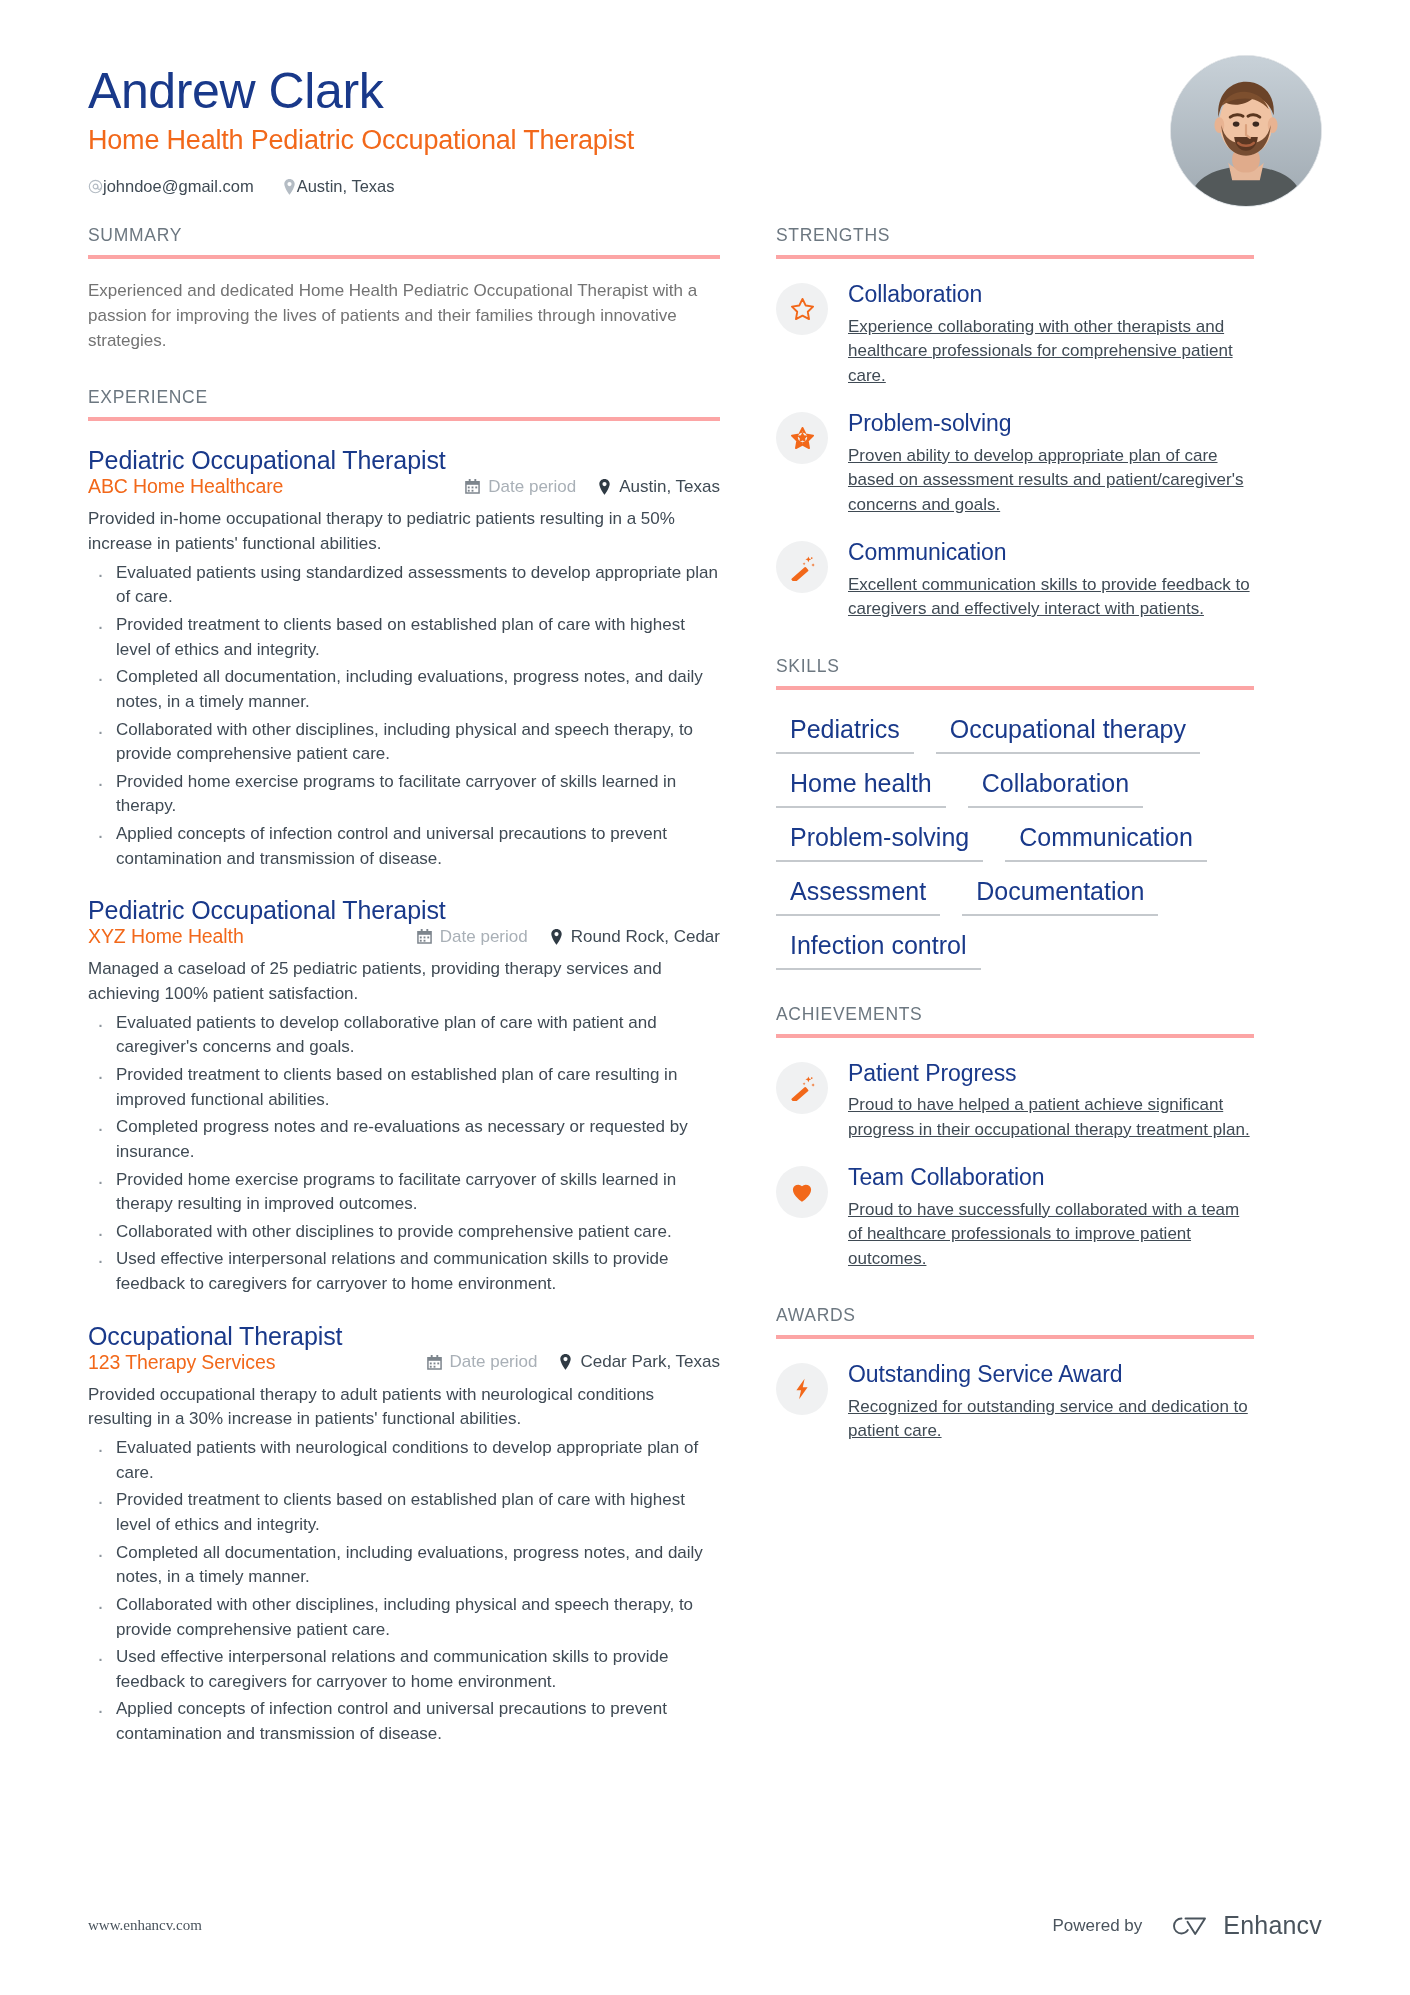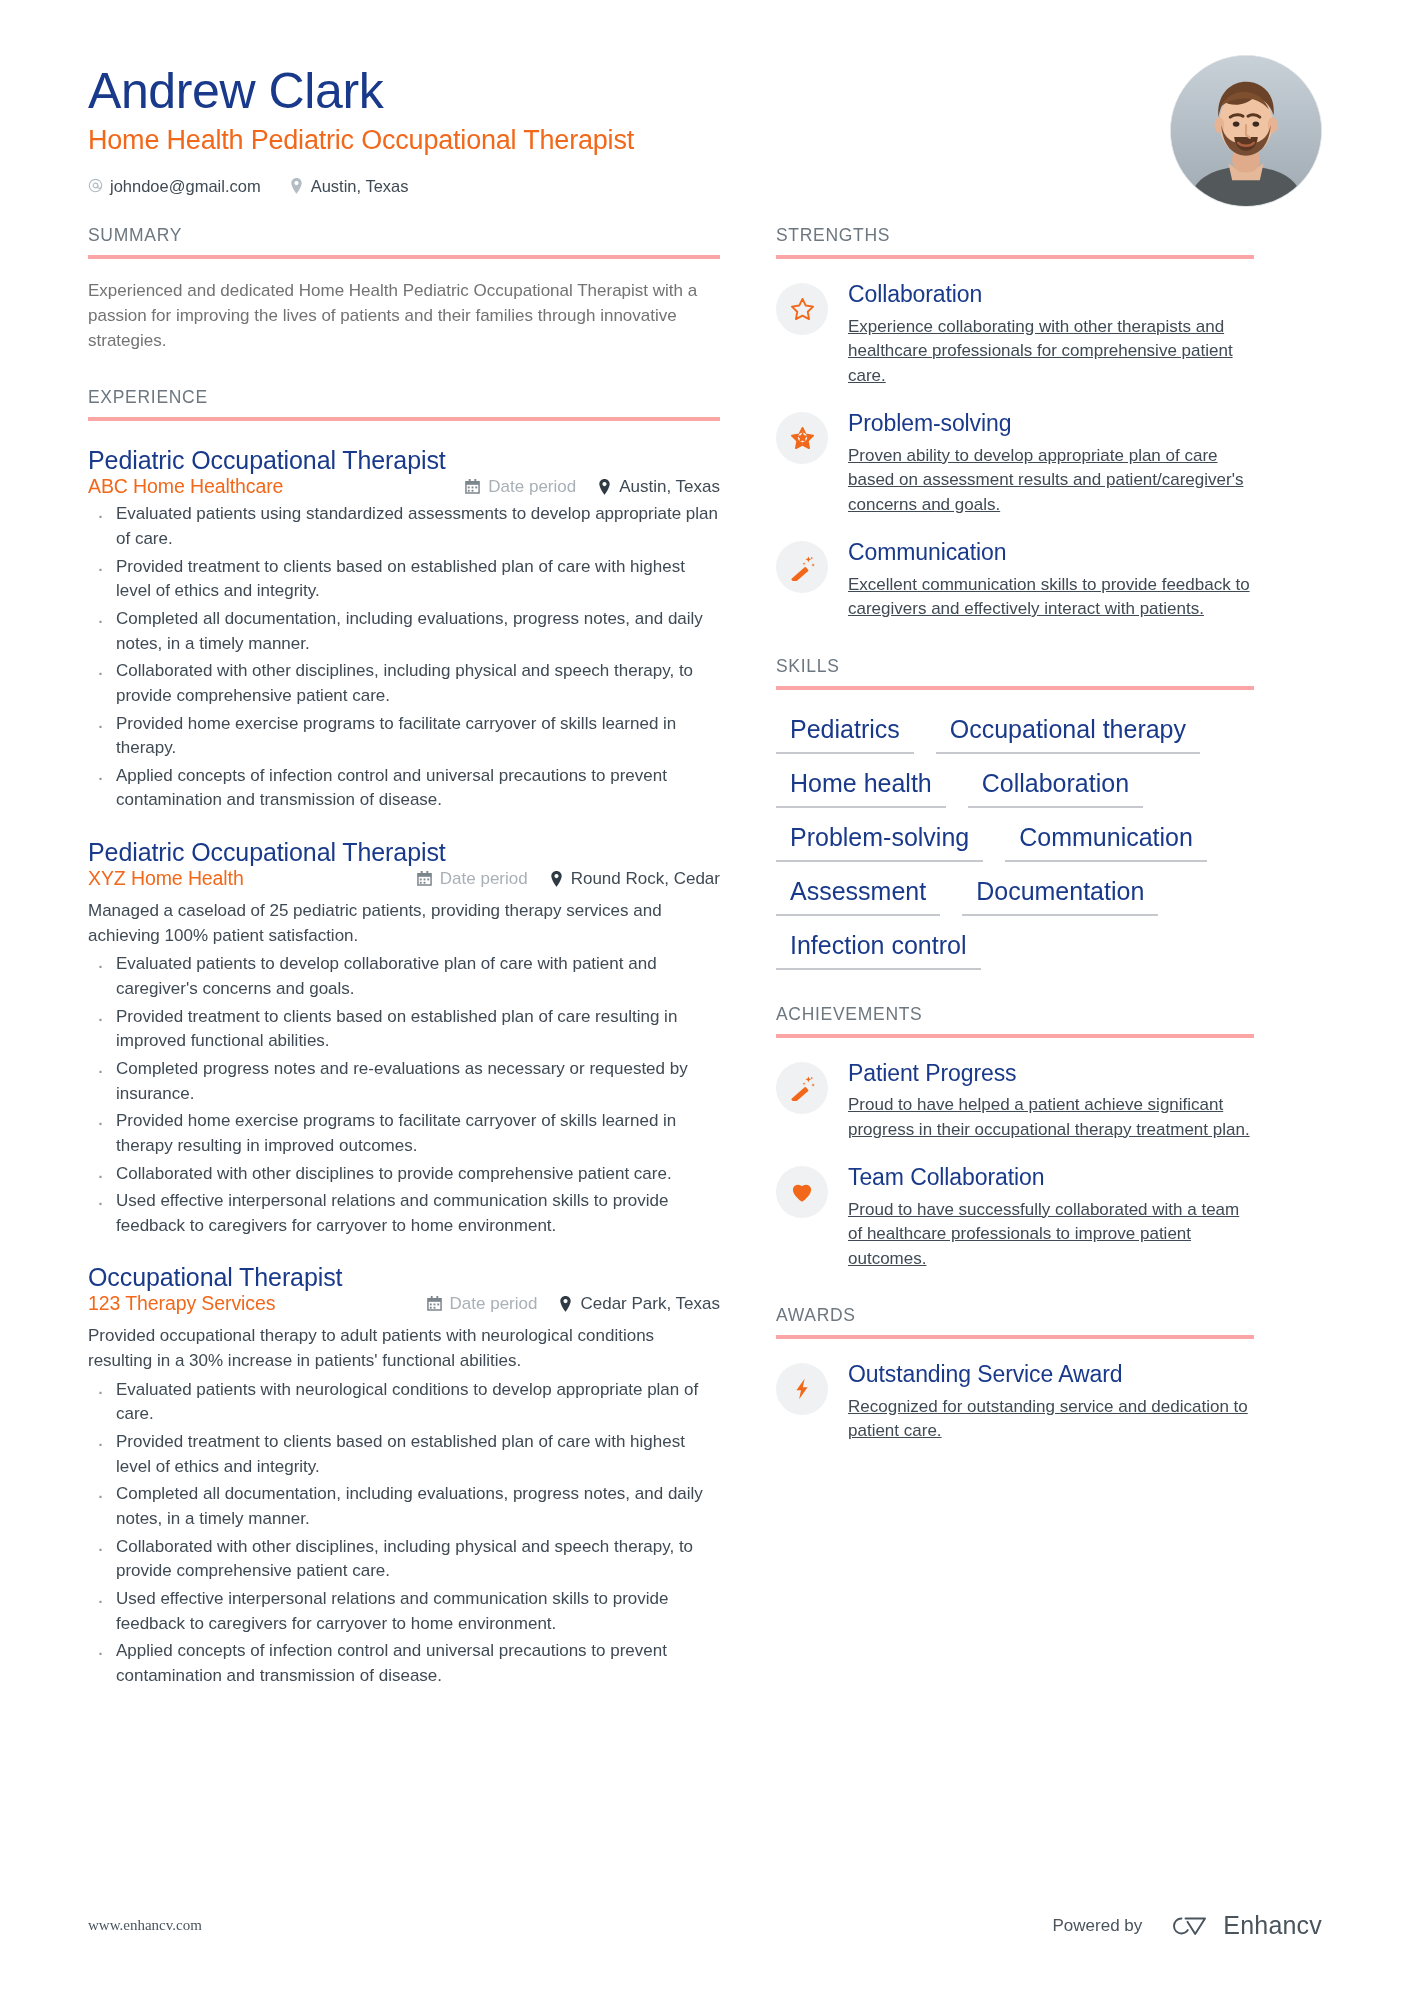--- a/index.html
+++ b/index.html
@@ -48,22 +48,21 @@
     line-height: 1.2;
   }
   .contact-row {
     display: flex;
     align-items: center;
     gap: 28px;
     margin-top: 21px;
   }
   .contact-item {
     display: flex;
-    align-items: flex-start;
-    gap: 7px;
+    align-items: center;
     font-size: 16.5px;
     color: #3f4a54;
   }
   .contact-item .ico {
     display: inline-flex;
     align-items: center;
     justify-content: center;
     color: #b4bcc4;
     width: 15px;
     height: 17px;
@@ -375,20 +374,21 @@
               <span class="meta-chip loc">
                 <span class="ico">
                   <svg width="13" height="16" viewBox="0 0 12 16" fill="currentColor">
                     <path d="M6 0C3 0 .8 2.2.8 5.1.8 9 6 16 6 16s5.2-7 5.2-10.9C11.2 2.2 9 0 6 0zm0 7.2a2.1 2.1 0 1 1 0-4.2 2.1 2.1 0 0 1 0 4.2z"></path>
                   </svg>
                 </span>
                 <span>Austin, Texas</span>
               </span>
             </span>
           </div>
+          <p class="exp-desc">Provided in-home occupational therapy to pediatric patients resulting in a 50% increase in patients' functional abilities.</p>
           <ul class="bullets">
             <li>Evaluated patients using standardized assessments to develop appropriate plan of care.</li>
             <li>Provided treatment to clients based on established plan of care with highest level of ethics and integrity.</li>
             <li>Completed all documentation, including evaluations, progress notes, and daily notes, in a timely manner.</li>
             <li>Collaborated with other disciplines, including physical and speech therapy, to provide comprehensive patient care.</li>
             <li>Provided home exercise programs to facilitate carryover of skills learned in therapy.</li>
             <li>Applied concepts of infection control and universal precautions to prevent contamination and transmission of disease.</li>
           </ul>
         </div>
 

